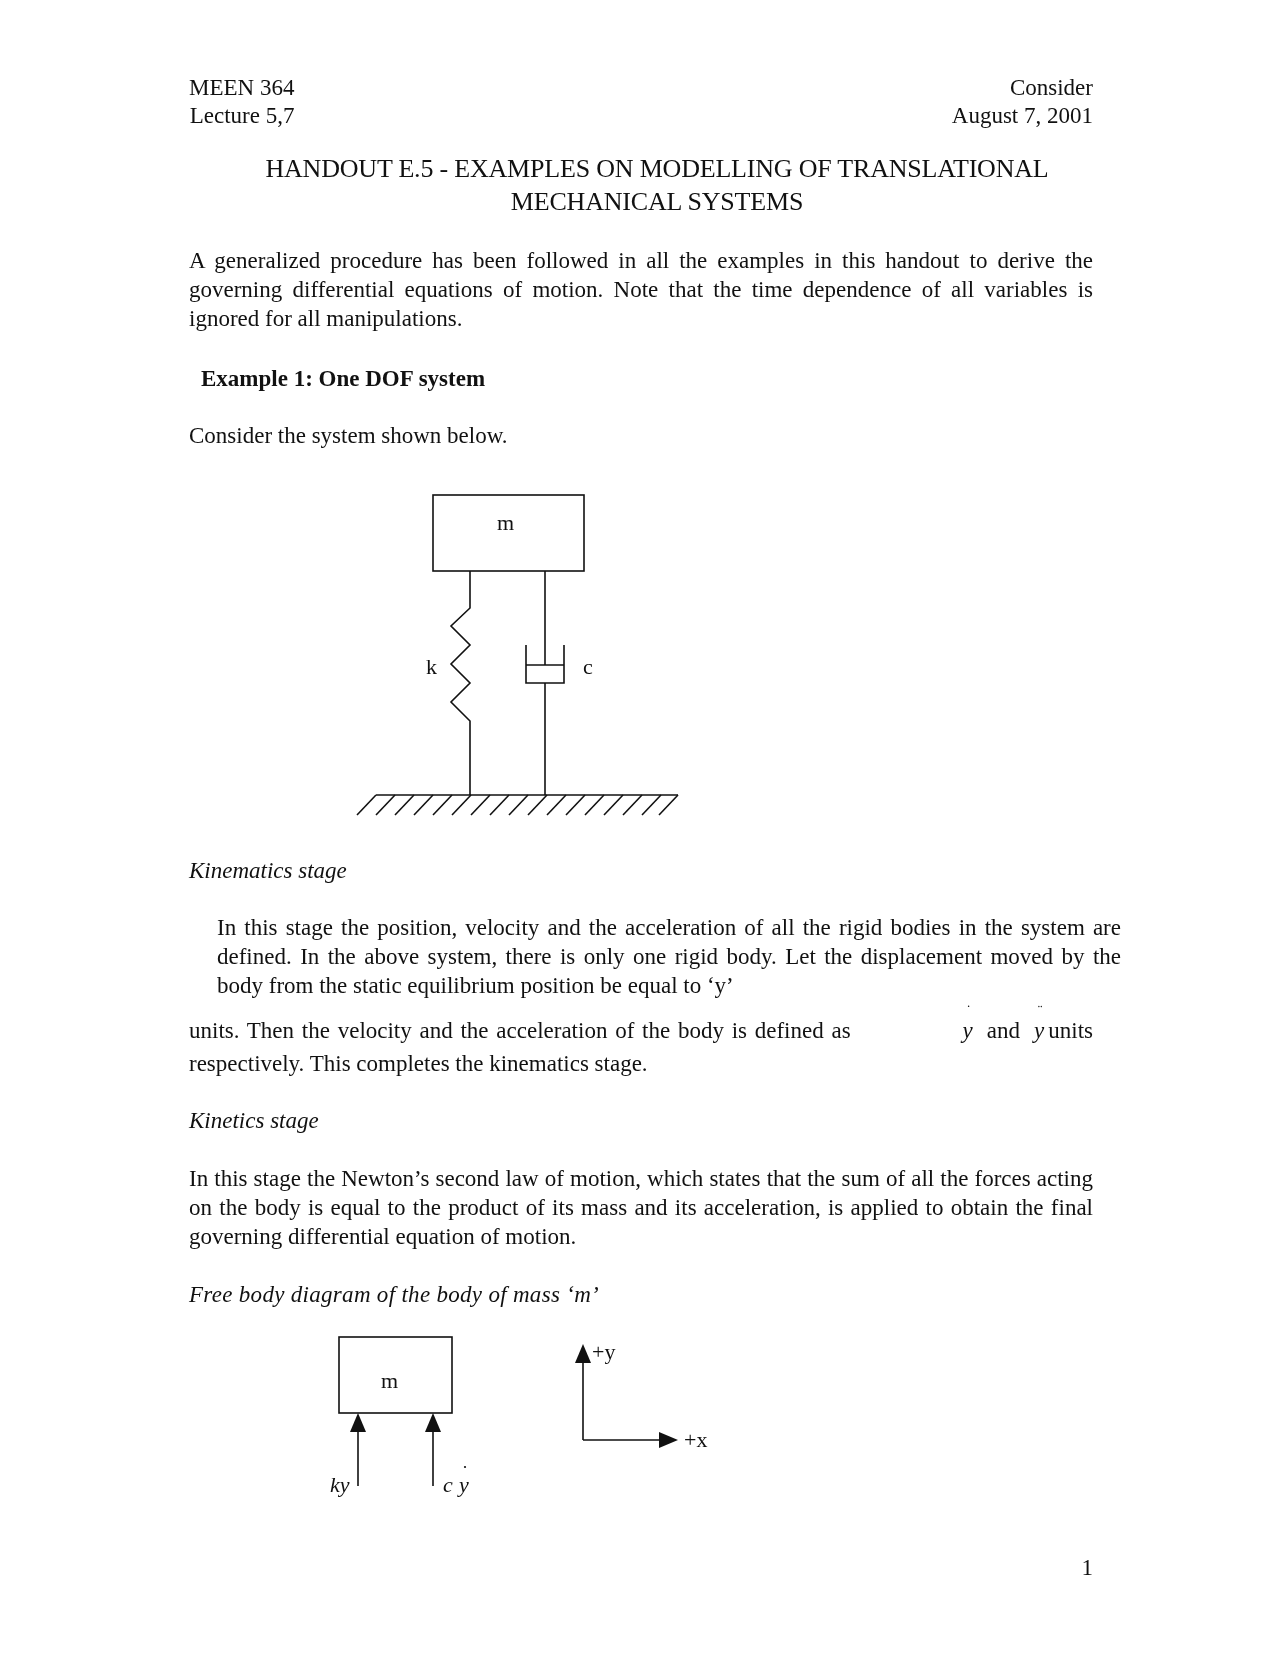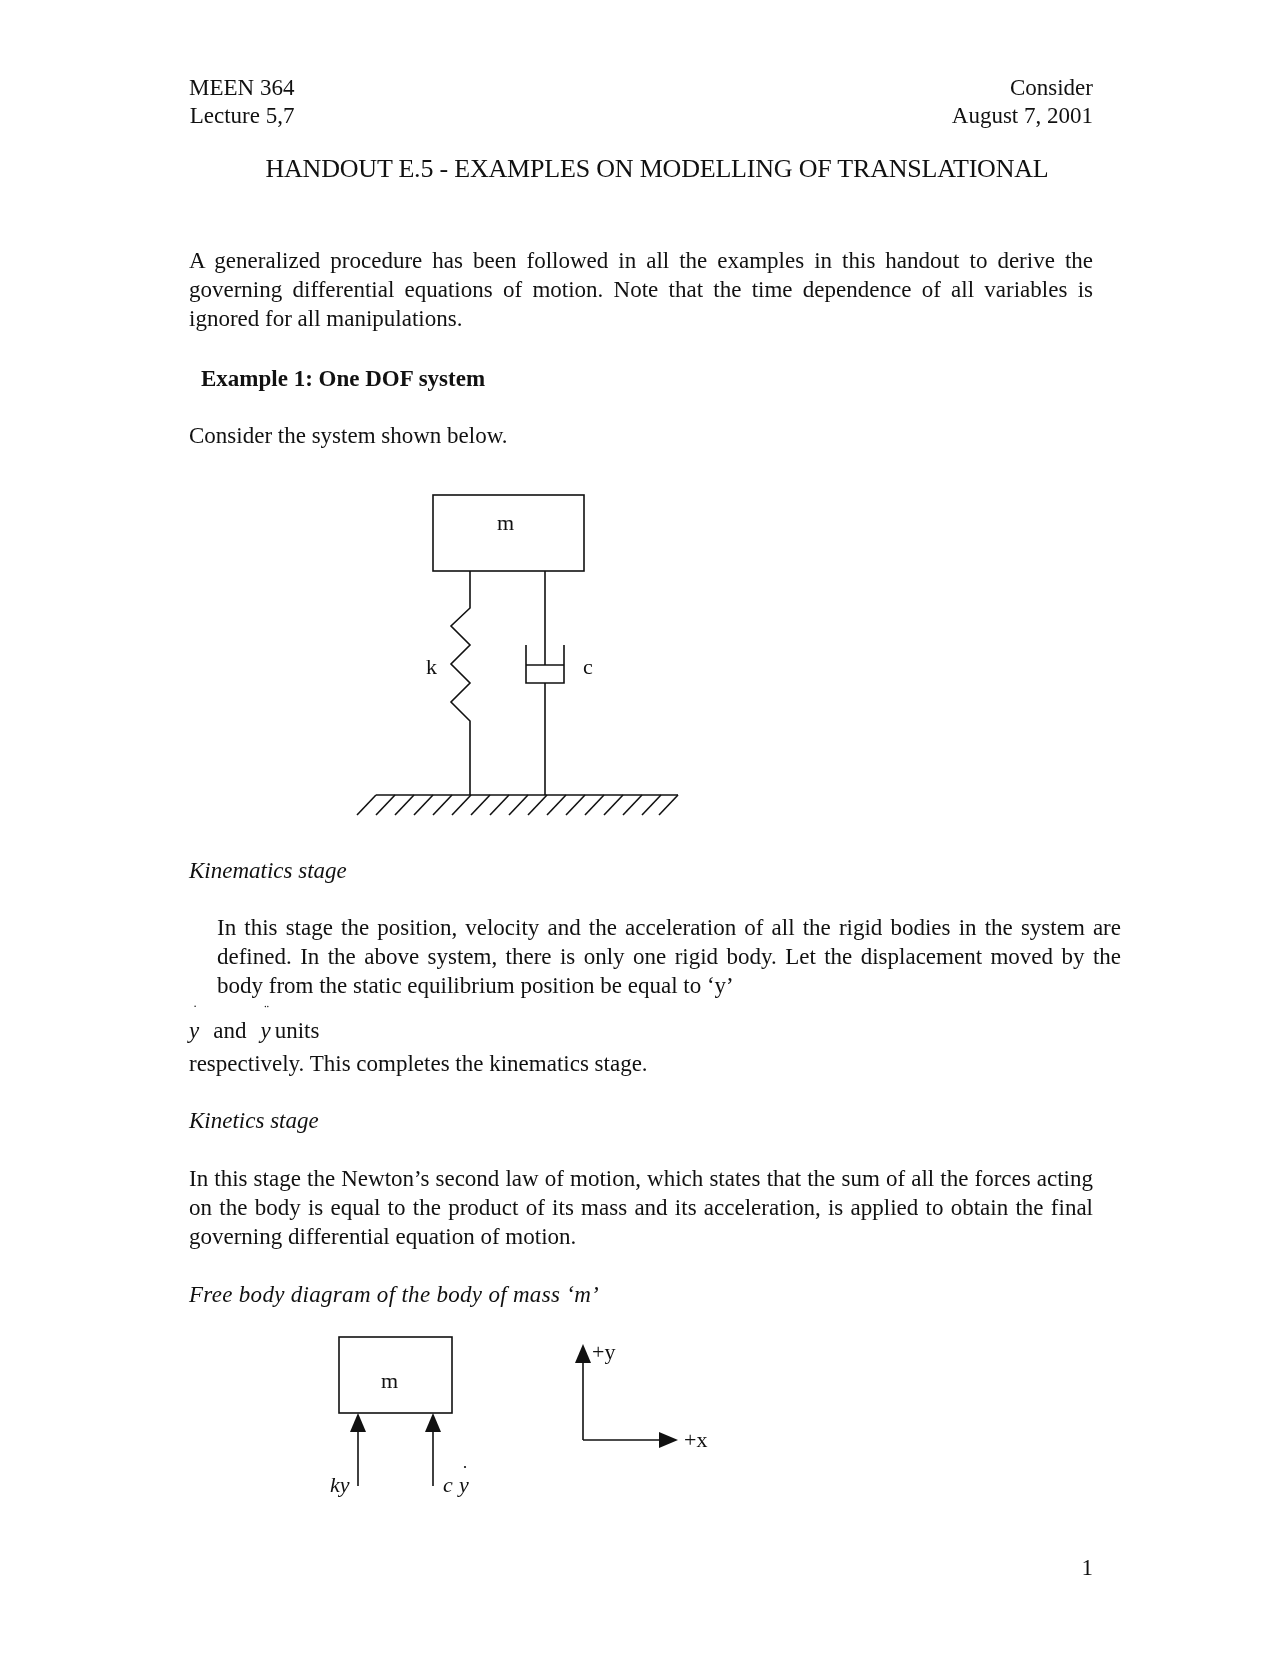--- a/index.html
+++ b/index.html
@@ -28,20 +28,21 @@
   <div>MEEN 364</div>
   <div>Lecture 5,7</div>
 </div>
 <div class="abs hdr-right">
   <div>Consider</div>
   <div>August 7, 2001</div>
 </div>
 
 <div class="abs title">
   <div>HANDOUT E.5 - EXAMPLES ON MODELLING OF TRANSLATIONAL</div>
+  <div>MECHANICAL SYSTEMS</div>
 </div>
 
 <div class="abs para txt just" style="top:246px;">A generalized procedure has been followed in all the examples in this handout to derive the governing differential equations of motion. Note that the time dependence of all variables is ignored for all manipulations.</div>
 
 <div class="abs para txt bold" style="top:364px;margin-left:12px;">Example 1: One DOF system</div>
 
 <div class="abs para txt" style="top:421px;">Consider the system shown below.</div>
 
 <svg width="1280" height="1656" style="pointer-events:none;">
   <g stroke="#111" stroke-width="1.6" fill="none">
@@ -102,20 +103,21 @@
   <circle cx="465" cy="1467" r="1.1" fill="#111"></circle>
   <text class="lbl" x="592" y="1359">+y</text>
   <text class="lbl" x="684" y="1447">+x</text>
 </svg>
 
 <div class="abs para txt ital" style="top:856px;">Kinematics stage</div>
 
 <div class="abs para txt just" style="top:913px;margin-left:28px;">In this stage the position, velocity and the acceleration of all the rigid bodies in the system are defined. In the above system, there is only one rigid body. Let the displacement moved by the body from the static equilibrium position be equal to ‘y’</div>
 
 <div class="abs para txt" style="top:1016px; display:flex; justify-content:space-between; white-space:nowrap;">
+  <span style="word-spacing:2px;">units. Then the velocity and the acceleration of the body is defined as</span>
   <span style="display:inline-flex; gap:14px; align-items:baseline;">
     <span class="dotted"><span>y</span><span class="dot">˙</span></span>
     <span>and</span>
     <span style="display:inline-flex; gap:4px; align-items:baseline;">
       <span class="dotted"><span>y</span><span class="dot">¨</span></span>
       <span>units</span>
     </span>
   </span>
 </div>
 

